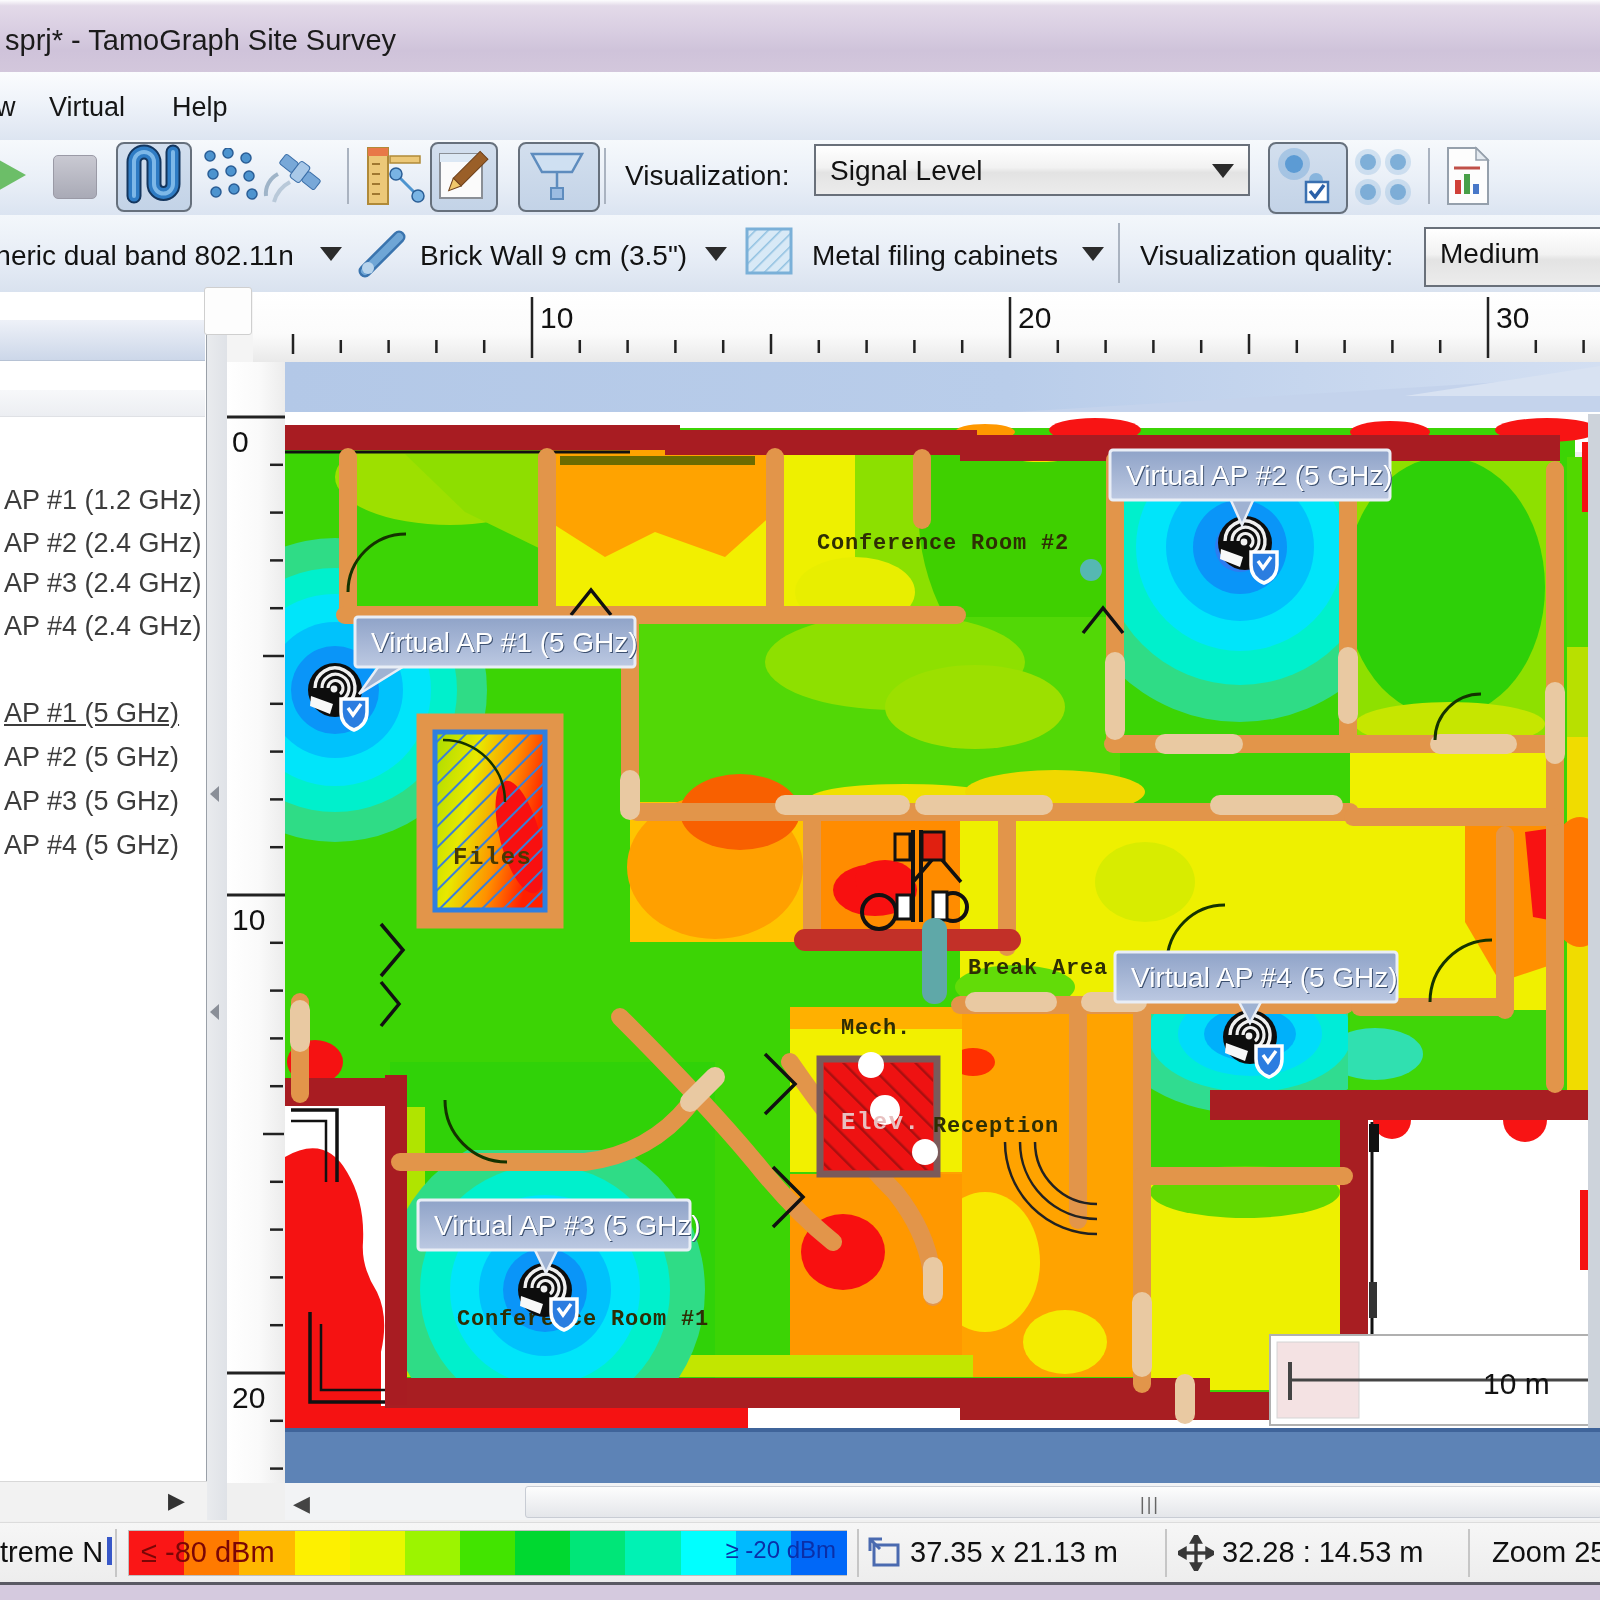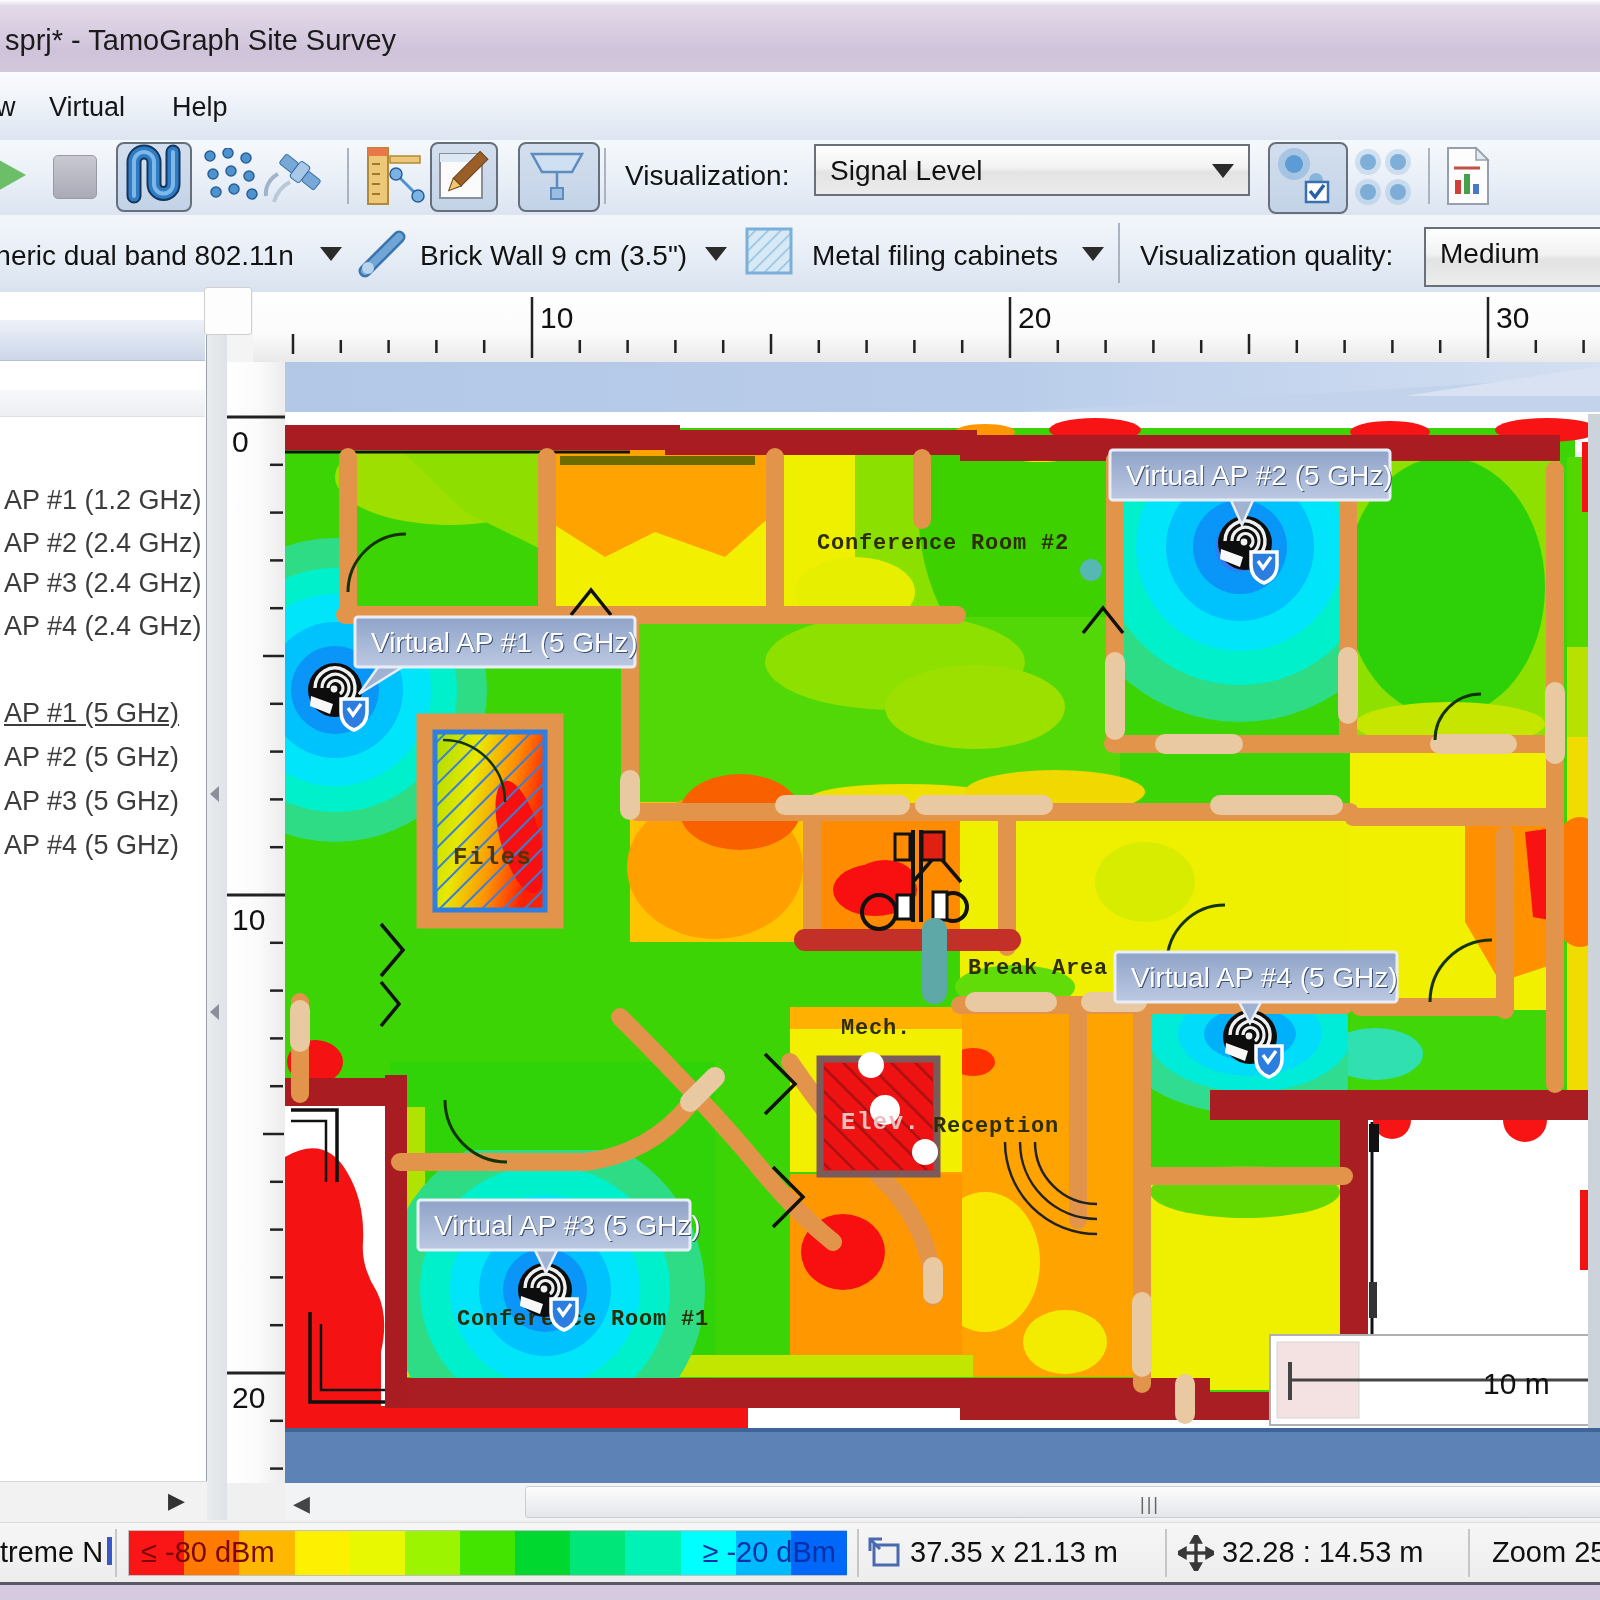--- a/index.html
+++ b/index.html
@@ -606,21 +606,21 @@
         <div style="position:absolute;left:220.6px;top:0;width:55.8px;height:44px;background:#e8f800;"></div>
         <div style="position:absolute;left:275.8px;top:0;width:55.8px;height:44px;background:#9cf400;"></div>
         <div style="position:absolute;left:330.9px;top:0;width:55.8px;height:44px;background:#42e400;"></div>
         <div style="position:absolute;left:386.1px;top:0;width:55.8px;height:44px;background:#00d830;"></div>
         <div style="position:absolute;left:441.2px;top:0;width:55.8px;height:44px;background:#00e678;"></div>
         <div style="position:absolute;left:496.4px;top:0;width:55.8px;height:44px;background:#00f2b4;"></div>
         <div style="position:absolute;left:551.5px;top:0;width:55.8px;height:44px;background:#00ffff;"></div>
         <div style="position:absolute;left:606.7px;top:0;width:55.8px;height:44px;background:#00baff;"></div>
         <div style="position:absolute;left:661.8px;top:0;width:55.8px;height:44px;background:#0068f8;"></div>
       <div style="position:absolute;left:12px;top:5px;font-size:29px;color:#7a0606;">≤ -80 dBm</div>
-      <div style="position:absolute;right:10px;top:5px;font-size:29px;color:#0a2fa8;">≥ -20 dBm</div>
+      <div style="position:absolute;right:10px;top:5px;font-size:24px;color:#0a2fa8;">≥ -20 dBm</div>
     </div>
     <div class="ssep" style="left:857px;"></div>
     <svg style="position:absolute;left:866px;top:12px;" width="36" height="36" viewBox="0 0 36 36">
       <rect x="8" y="10" width="24" height="20" fill="none" stroke="#4a6ab0" stroke-width="3"></rect>
       <path d="M4 16 v-12 h12 M4 4 l10 10" stroke="#4a6ab0" stroke-width="3" fill="none"></path>
     </svg>
     <div class="st" style="left:910px;">37.35 x 21.13 m</div>
     <div class="ssep" style="left:1165px;"></div>
     <svg style="position:absolute;left:1178px;top:12px;" width="36" height="36" viewBox="0 0 36 36">
       <g stroke="#383838" stroke-width="3.4" fill="#383838">

